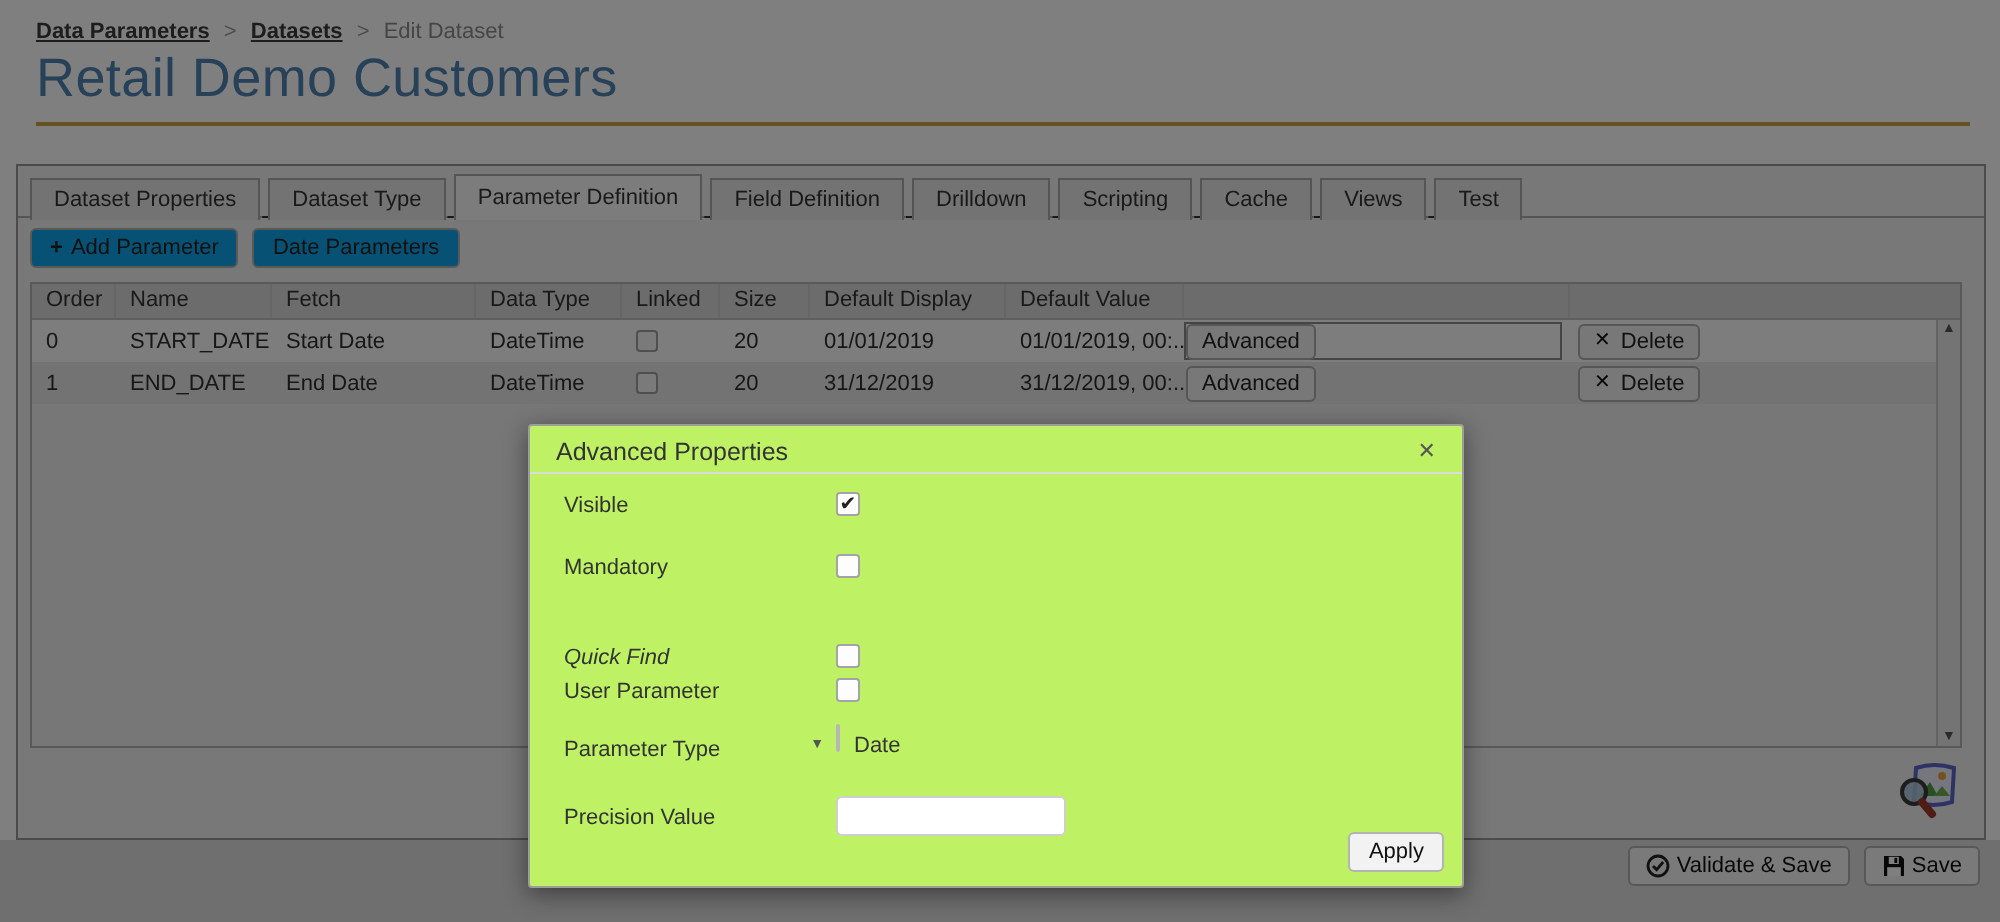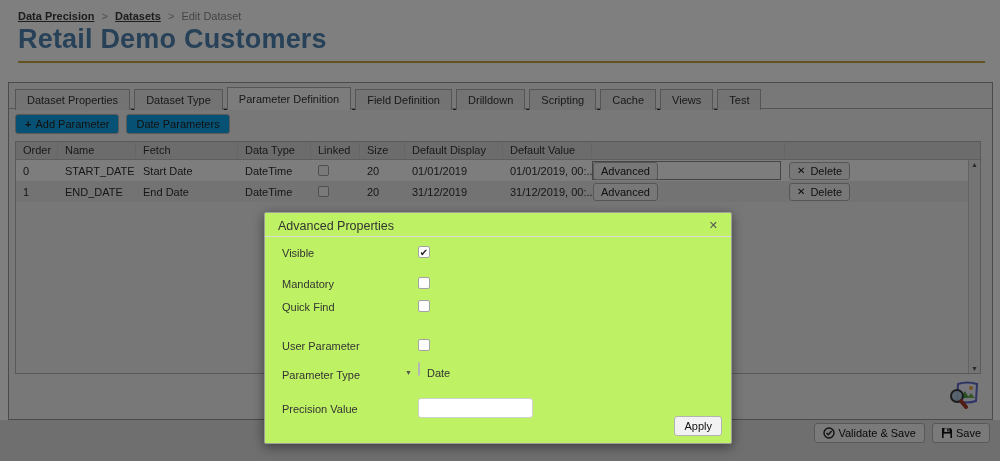--- a/index.html
+++ b/index.html
@@ -8,21 +8,21 @@
     font-family:"Liberation Sans","DejaVu Sans",sans-serif;
     background:#ffffff; color:#333; position:relative; overflow:hidden;
     font-size:11px;
   }
   .abs { position:absolute; }
 
   
   #breadcrumb { left:18px; top:10px; font-size:11px; color:#8a8a8a; }
   #breadcrumb .crumb-link { color:#3a3a3a; font-weight:bold; text-decoration:underline; cursor:pointer; }
   #breadcrumb .sep { margin:0 4px; color:#999; }
-  #page-title { left:18px; top:24px; font-size:27px; font-weight:700; color:#4f83b0; letter-spacing:0.2px;text-align:center; }
+  #page-title { left:18px; top:24px; font-size:27px; font-weight:400; color:#4f83b0; letter-spacing:0.2px;text-align:center; }
   #gold-rule { left:18px; top:61px; width:967px; height:2px; background:#c9a63e; }
 
   
   #panel { left:8px; top:82px; width:985px; height:338px; background:#f1f1f1;
            border:1px solid #979797; box-shadow:0 1px 0 #8c8c8c; }
   #tabstrip { left:6px; top:4px; right:4px; height:22px;text-decoration:underline; }
   #tabstrip-line { left:0; top:25px; width:983px; height:1px; background:#a8a8a8; }
   .tab { display:inline-block; height:21px; line-height:20px; padding:0 11px; margin-right:1px;
          background:#e6e6e6; border:1px solid #ababab; border-bottom:none; color:#333;
          font-size:11px; cursor:pointer; position:relative; vertical-align:bottom; }
@@ -82,21 +82,21 @@
   #param-select .sel-arrow { position:absolute; right:7px; top:6px; font-size:7px; color:#555; }
   #precision-input { width:115px; height:20px; border:1px solid #cfcfcf; border-radius:3px; background:#fff;
                      font-size:11px; padding:0 6px; font-family:inherit; }
   #apply-btn { position:absolute; right:9px; bottom:7px; background:#f2f2f2; border:1px solid #b3b3b3;
                border-radius:3px; padding:3px 9px; font-size:11px; color:#111; cursor:pointer; }
 </style>
 </head>
 <body>
 
 <div class="abs" id="breadcrumb">
-  <span class="crumb-link">Data Precision</span>
+  <span class="crumb-link">Data Parameters</span>
   <span class="sep">&gt;</span>
   <span class="crumb-link">Datasets</span>
   <span class="sep">&gt;</span>
   <span>Edit Dataset</span>
 </div>
 <div class="abs" id="page-title">Retail Demo Customers</div>
 <div class="abs" id="gold-rule"></div>
 
 <div class="abs" id="panel">
   <div class="abs" id="tabstrip-line"></div>
@@ -222,21 +222,21 @@
   </div>
 
   <div class="m-row" style="top:31px;">
     <span class="m-label">Visible</span>
     <span class="m-ctrl"><span class="m-cb">✔</span></span>
   </div>
   <div class="m-row" style="top:62px;">
     <span class="m-label">Mandatory</span>
     <span class="m-ctrl"><span class="m-cb"></span></span>
   </div>
-  <div class="m-row" style="top:85px;">
+  <div class="m-row" style="top:107px;font-style:italic;">
     <span class="m-label">Quick Find</span>
     <span class="m-ctrl"><span class="m-cb"></span></span>
   </div>
   <div class="m-row" style="top:124px;">
     <span class="m-label">User Parameter</span>
     <span class="m-ctrl"><span class="m-cb"></span></span>
   </div>
   <div class="m-row" style="top:150px;">
     <span class="m-label" style="top:6px;">Parameter Type</span>
     <span class="m-ctrl">

